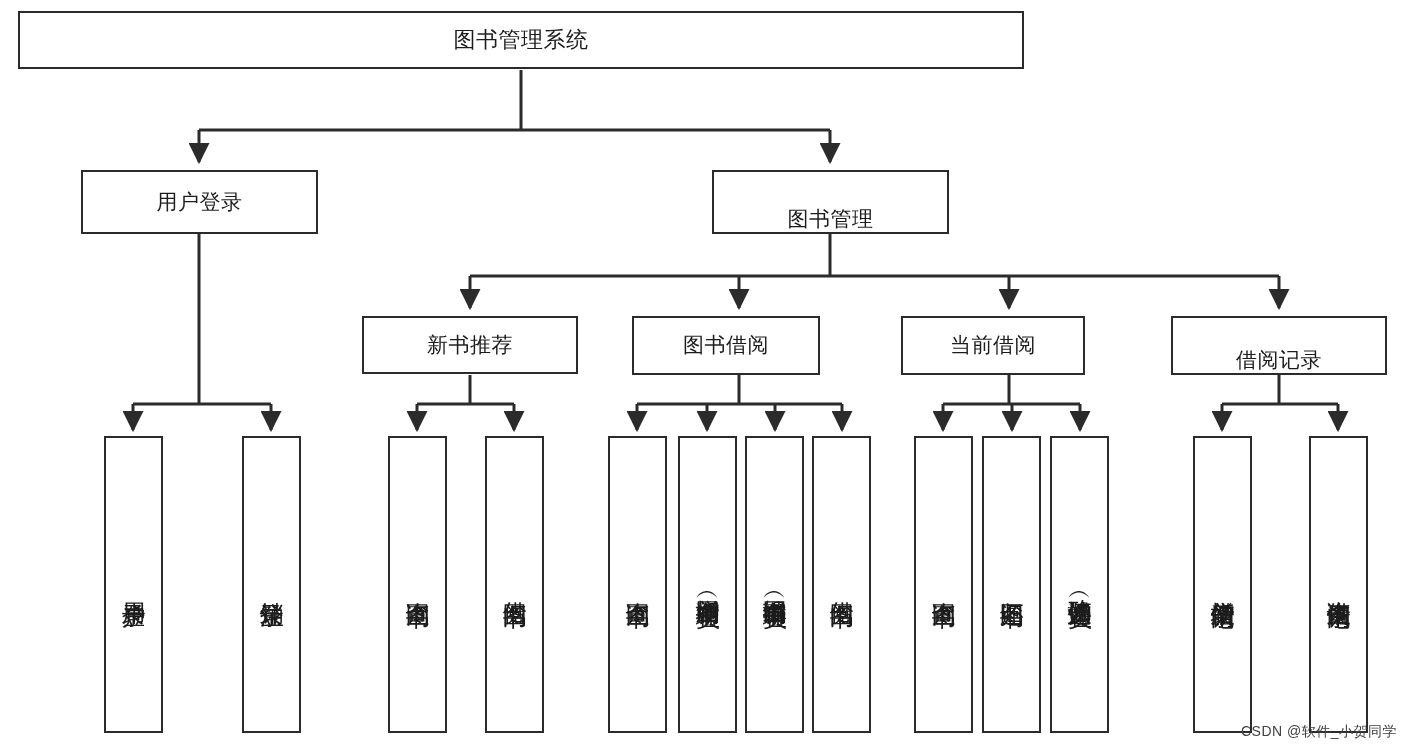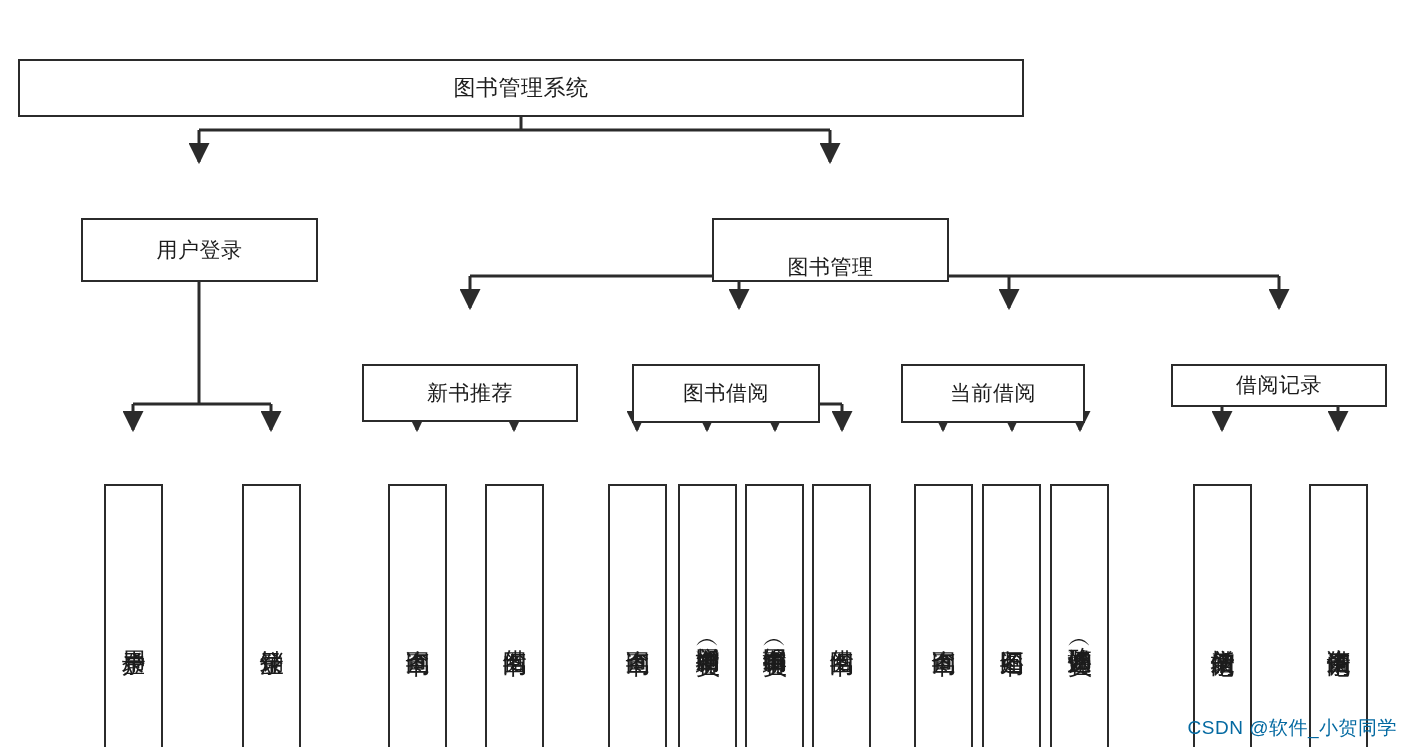--- a/index.html
+++ b/index.html
@@ -29,21 +29,20 @@
   .node {
     position: absolute;
     box-sizing: border-box;
     background: #ffffff;
     border: 2px solid #2b2b2b;
     display: flex;
     align-items: center;
     justify-content: center;
     color: #1c1c1c;
     z-index: 2;
-    margin-top: 48px;
   }
   .node .label {
     display: block;
     text-align: center;
     line-height: 1.18;
     letter-spacing: 0.5px;
   }
   
   .node.horiz .label {
     writing-mode: horizontal-tb;
@@ -66,22 +65,22 @@
     letter-spacing: 1px;
     white-space: nowrap;
   }
   .node.vert.tall .label {
     font-size: 24px;
   }
   #watermark {
     position: absolute;
     right: 8px;
     bottom: 6px;
-    font-size: 19px;
-    color: #0369a1;
+    font-size: 14px;
+    color: #404040;
     letter-spacing: 0.5px;
     z-index: 5;
     white-space: nowrap;
     font-family: "Liberation Sans", "DejaVu Sans", sans-serif;
   }
 </style>
 </head>
 <body>
 
 <div id="canvas">
@@ -151,21 +150,21 @@
 
   <div class="node horiz" style="left:362px; top:316px; width:216px; height:58px;">
     <span class="label">新书推荐</span>
   </div>
   <div class="node horiz" style="left:632px; top:316px; width:188px; height:59px;">
     <span class="label">图书借阅</span>
   </div>
   <div class="node horiz" style="left:901px; top:316px; width:184px; height:59px;">
     <span class="label">当前借阅</span>
   </div>
-  <div class="node horiz" style="left:1171px; top:316px; width:216px; height:43px;">
+  <div class="node horiz" style="left:1171px; top:316px; width:216px; height:59px;align-items:flex-end;">
     <span class="label">借阅记录</span>
   </div>
 
   <div class="node vert" style="left:104px; top:436px; width:59px; height:297px;">
     <span class="label">用户登录</span>
   </div>
   <div class="node vert" style="left:242px; top:436px; width:59px; height:297px;">
     <span class="label">注销登录</span>
   </div>
 

